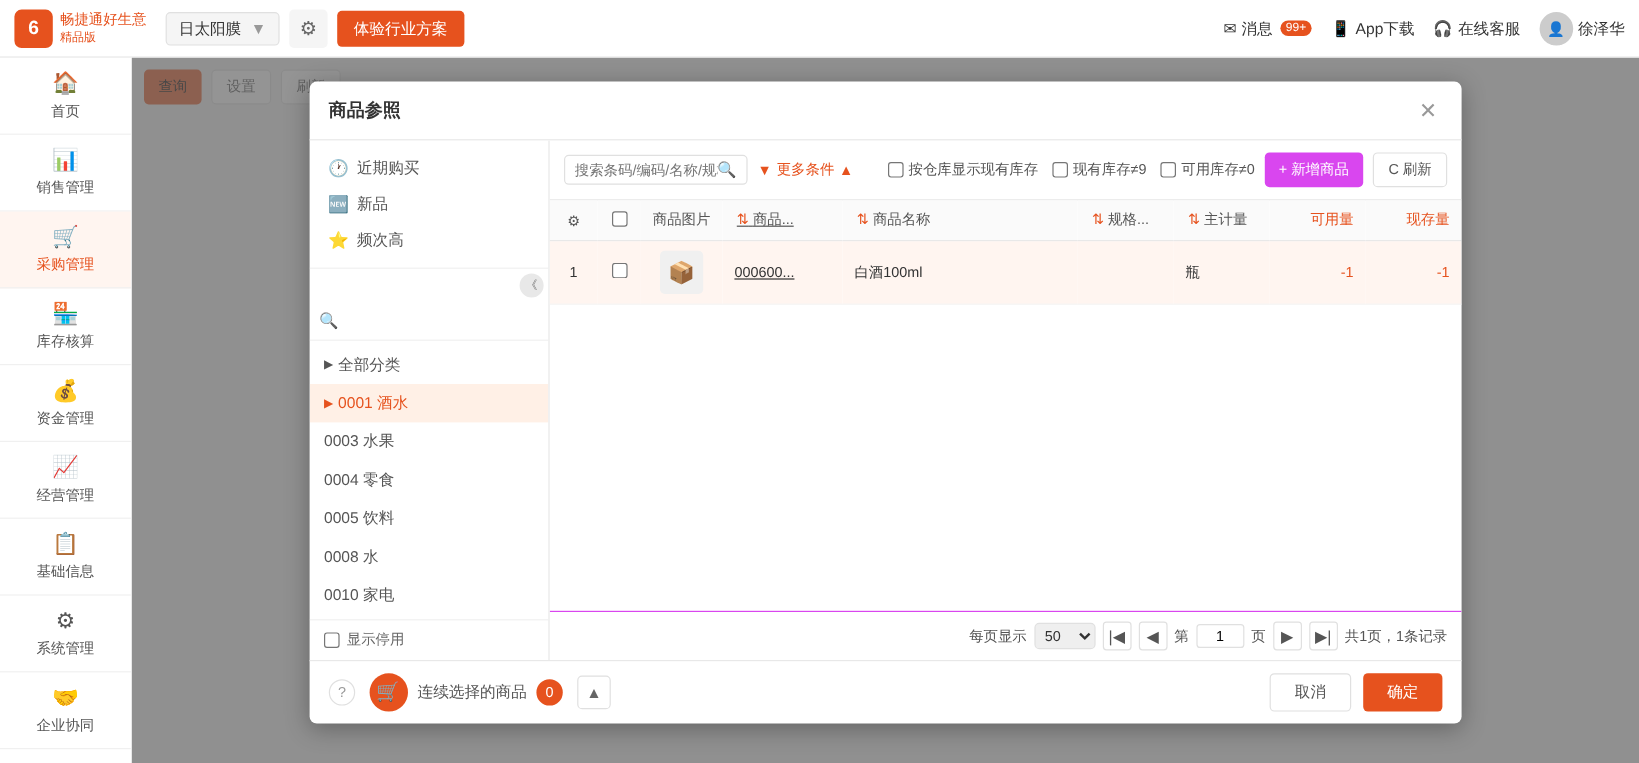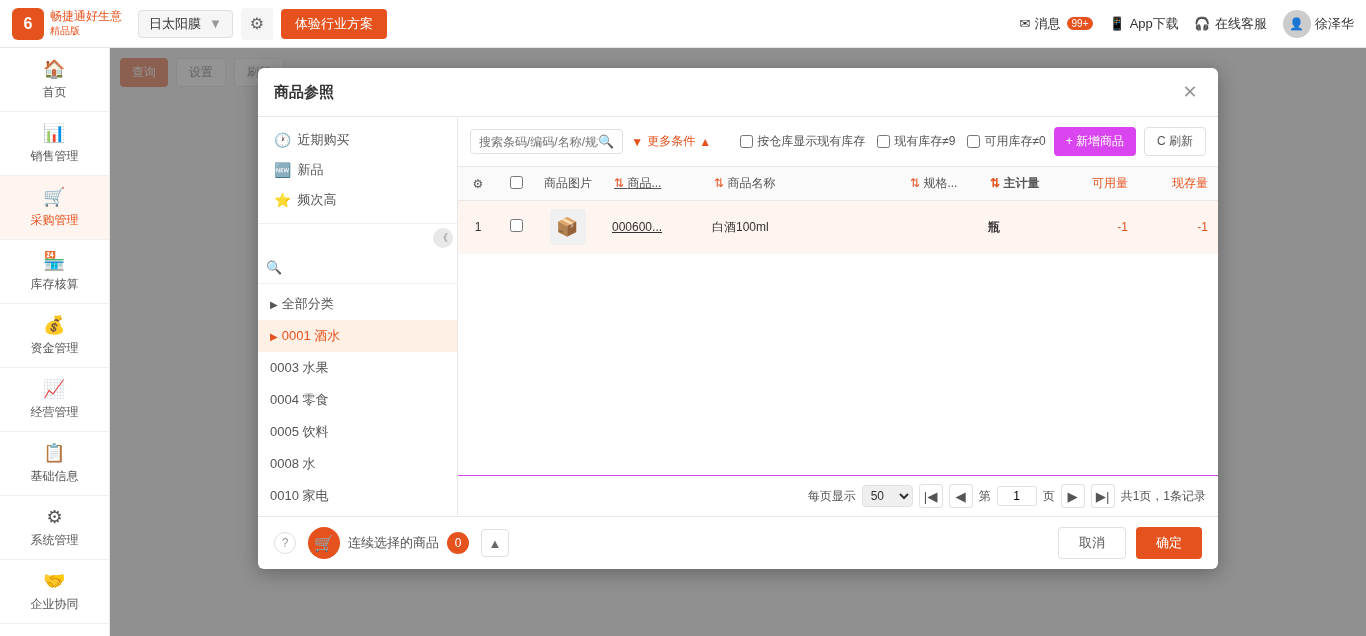--- a/index.html
+++ b/index.html
@@ -340,21 +340,21 @@
       border-bottom: 1px solid #f5f5f5;
       color: #333;
     }
     .row-highlighted td { background: #fff5f0; }
     .col-num { width: 40px; text-align: center; }
     .col-cb { width: 36px; text-align: center; }
     .col-img { width: 60px; text-align: center; }
     .col-code { width: 100px; text-decoration: underline; }
     .col-name { min-width: 120px; }
     .col-spec { width: 80px; }
-    .col-unit { width: 80px; font-weight: bold; }
+    .col-unit { width: 80px; }
     .col-avail { width: 80px; text-align: right; color: #e6521e; }
     .col-stock { width: 80px; text-align: right; color: #e6521e; }
 
     .prod-img-placeholder {
       width: 36px; height: 36px;
       background: #f0f0f0;
       border-radius: 4px;
       display: flex; align-items: center; justify-content: center;
       font-size: 18px; color: #bbb;
       margin: 0 auto;
@@ -555,21 +555,21 @@
       <span class="sidebar-icon">📖</span>
 
     </div>
 
   </div>
 
   <div class="content-area">
 
     <div class="bg-content">
       <div style="display:flex; gap:8px; margin-bottom:8px;">
-        <button style="background:#e6521e;color:#ffffff;border:none;border-radius:4px;padding:5px 12px;font-size:12px;">查询</button>
+        <button style="background:#e6521e;color:#000000;border:none;border-radius:4px;padding:5px 12px;font-size:12px;">查询</button>
         <button style="background:#fff;color:#555;border:1px solid #e0e0e0;border-radius:4px;padding:5px 12px;font-size:12px;">设置</button>
         <button style="background:#fff;color:#555;border:1px solid #e0e0e0;border-radius:4px;padding:5px 12px;font-size:12px;">刷新</button>
       </div>
     </div>
 
     <div class="modal-overlay">
       <div class="modal">
 
         <div class="modal-header">
           <span class="modal-title">商品参照</span>
@@ -624,20 +624,24 @@
                 <span>0005 饮料</span>
               </div>
               <div class="cat-item">
                 <span>0008 水</span>
               </div>
               <div class="cat-item">
                 <span>0010 家电</span>
               </div>
             </div>
 
+            <div class="cat-show-disabled">
+              <input type="checkbox" id="show-disabled" style="">
+              <label for="show-disabled">显示停用</label>
+            </div>
           </div>
 
           <div class="products-panel">
 
             <div class="search-bar">
               <div class="search-input-wrap">
                 <input type="text" style="font-size: 12px;" placeholder="搜索条码/编码/名称/规格型号/别名">
                 <span class="search-icon">🔍</span>
               </div>
               <div class="filter-btn">

